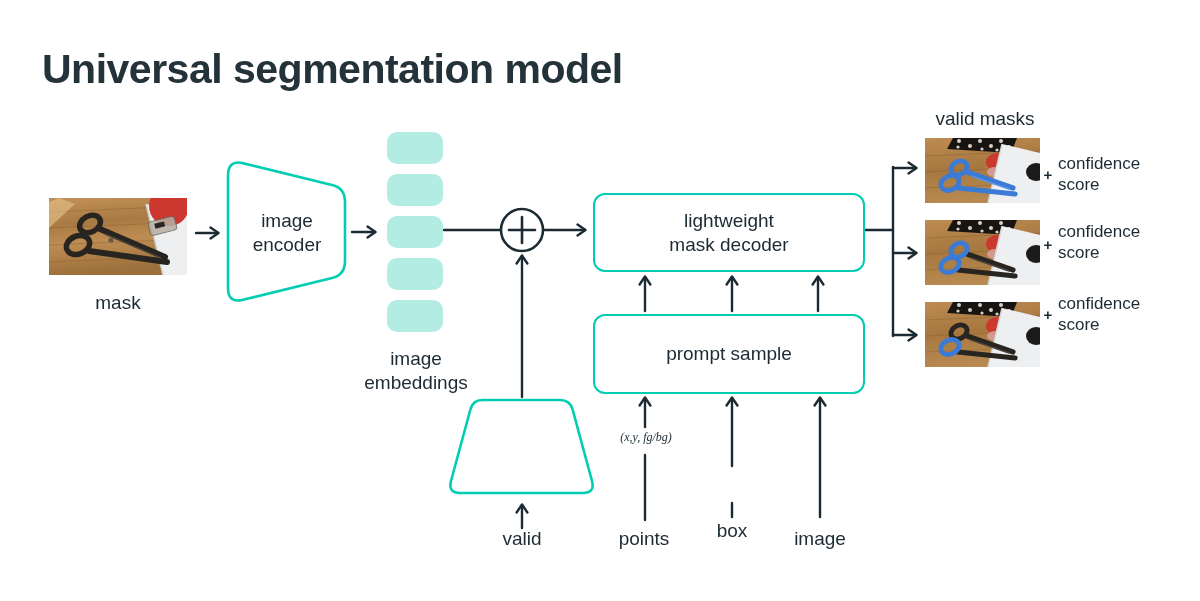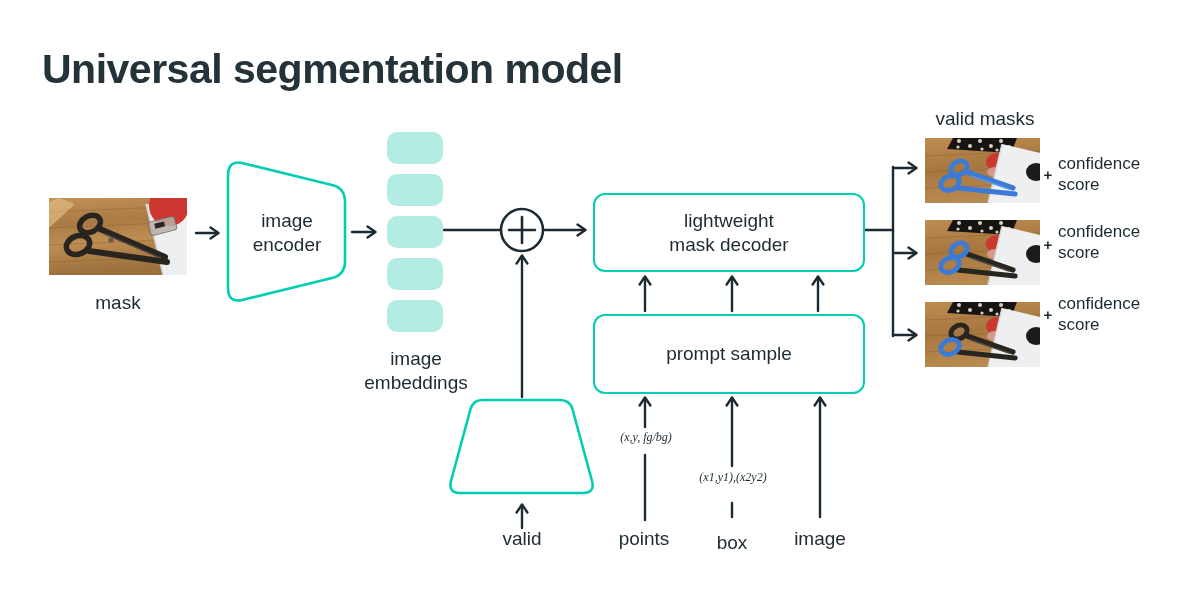--- a/index.html
+++ b/index.html
@@ -110,25 +110,24 @@
   </div>
 
   <div class="emb-block" style="top:132px"></div>
   <div class="emb-block" style="top:174px"></div>
   <div class="emb-block" style="top:216px"></div>
   <div class="emb-block" style="top:258px"></div>
   <div class="emb-block" style="top:300px"></div>
 
   <div class="abs node-label" style="left:482px;top:527px;width:80px">valid</div>
   <div class="abs node-label" style="left:604px;top:527px;width:80px">points</div>
-  <div class="abs node-label" style="left:692px;top:531px;width:80px">box</div>
+  <div class="abs node-label" style="left:692px;top:519px;width:80px">box</div>
   <div class="abs node-label" style="left:780px;top:527px;width:80px">image</div>
 
   <div class="abs annot" style="left:586px;top:430px;width:120px">(x,y, fg/bg)</div>
-  <div class="abs annot" style="left:663px;top:470px;width:140px">(x1,y1),(x2y2)</div>
 
   <div class="abs node-label" style="left:915px;top:107px;width:140px">valid masks</div>
 
   <div class="abs plus-sm" style="top:166px">+</div>
   <div class="abs conf" style="top:153px">confidence score</div>
 
   <div class="abs plus-sm" style="top:236px">+</div>
   <div class="abs conf" style="top:221px">confidence score</div>
 
   <div class="abs plus-sm" style="top:306px">+</div>

